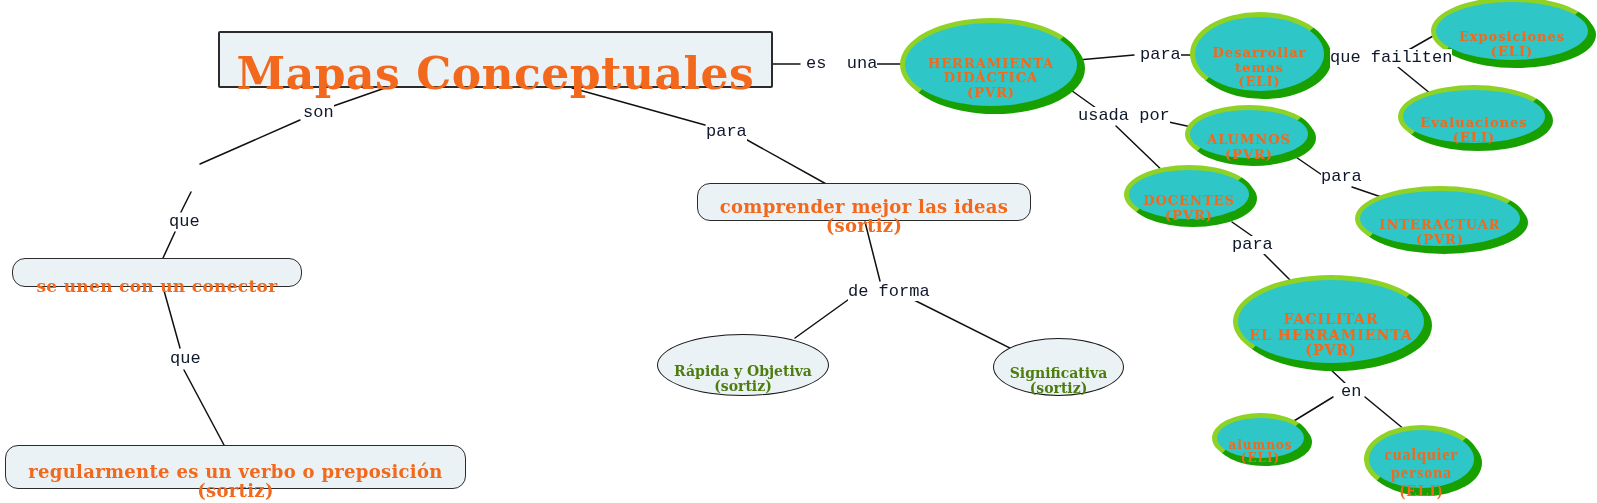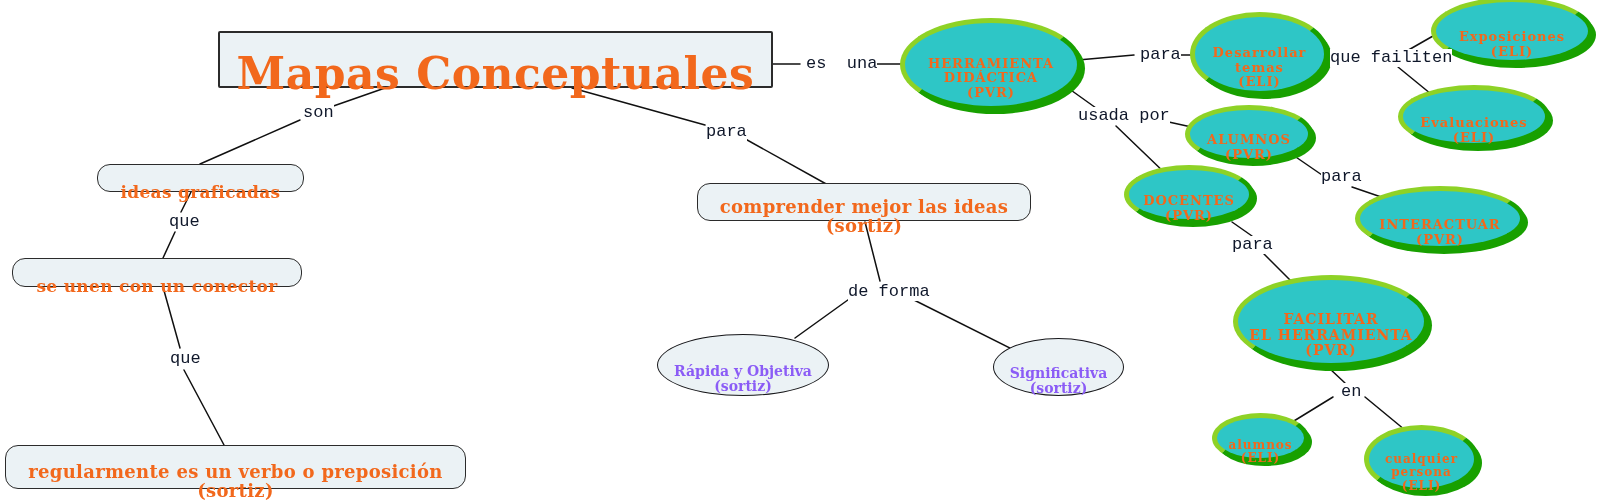--- a/index.html
+++ b/index.html
@@ -56,21 +56,21 @@
   .enode {
     position: absolute;
     box-sizing: border-box;
     background: #ebf2f5;
     border: 1.6px solid #17171a;
     border-radius: 50%;
     display: flex;
     align-items: center;
     justify-content: center;
     text-align: center;
-    color: #8b5cf6;
+    color: #4d7c0f;
     font-family: "DejaVu Serif", "Liberation Serif", serif;
     font-weight: bold;
     line-height: 1.1;
     z-index: 3;
   }
 
   
   .tnode {
     position: absolute;
     box-sizing: border-box;
@@ -167,23 +167,20 @@
       <path d="M 1333 397 L 1289 424"></path>
 
       <path d="M 1365 397 L 1405 430"></path>
     </g>
   </svg>
 
   <div class="rnode title" style="left:218px; top:31px; width:555px; height:57px;">
     <span class="txt">Mapas Conceptuales</span>
   </div>
 
-  <div class="rnode" style="left:97px; top:164px; width:207px; height:28px; font-size:17px;">
-    <span class="txt">ideas graficadas</span>
-  </div>
 
   <div class="rnode" style="left:12px; top:258px; width:290px; height:29px; font-size:17px;">
     <span class="txt">se unen con un conector</span>
   </div>
 
   <div class="rnode" style="left:5px; top:445px; width:461px; height:44px; font-size:18px;">
     <span class="txt">regularmente es un verbo o preposición
 (sortiz)</span>
   </div>
 
@@ -243,21 +240,21 @@
     <span class="txt">FACILITAR
 EL HERRAMIENTA
 (PVR)</span>
   </div>
 
   <div class="tnode" style="left:1212px; top:413px; width:97px; height:50px; font-size:12px;">
     <span class="txt">alumnos
 (ELI)</span>
   </div>
 
-  <div class="tnode" style="left:1364px; top:425px; width:115px; height:68px; font-size:12px;">
+  <div class="tnode" style="left:1364px; top:425px; width:115px; height:68px; font-size:16px;font-family:Liberation Serif, serif;">
     <span class="txt">cualquier
 persona
 (ELI)</span>
   </div>
 
   <div class="lbl" style="left:303px; top:104px;">son</div>
 
   <div class="lbl" style="left:706px; top:123px;">para</div>
 
   <div class="lbl" style="left:806px; top:55px;">es  una</div>

